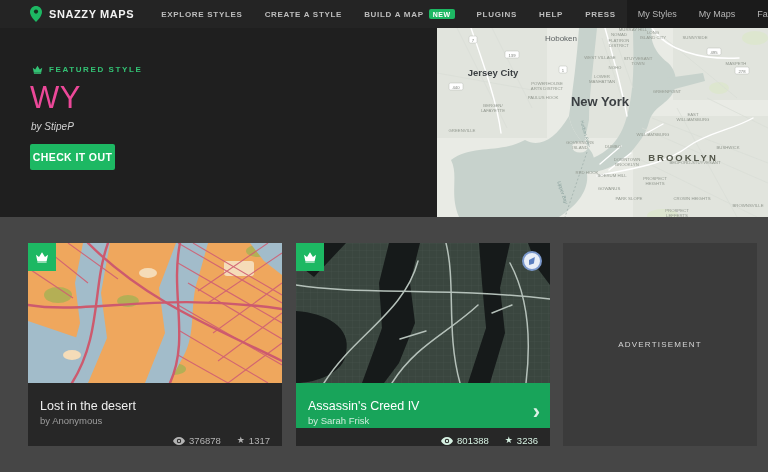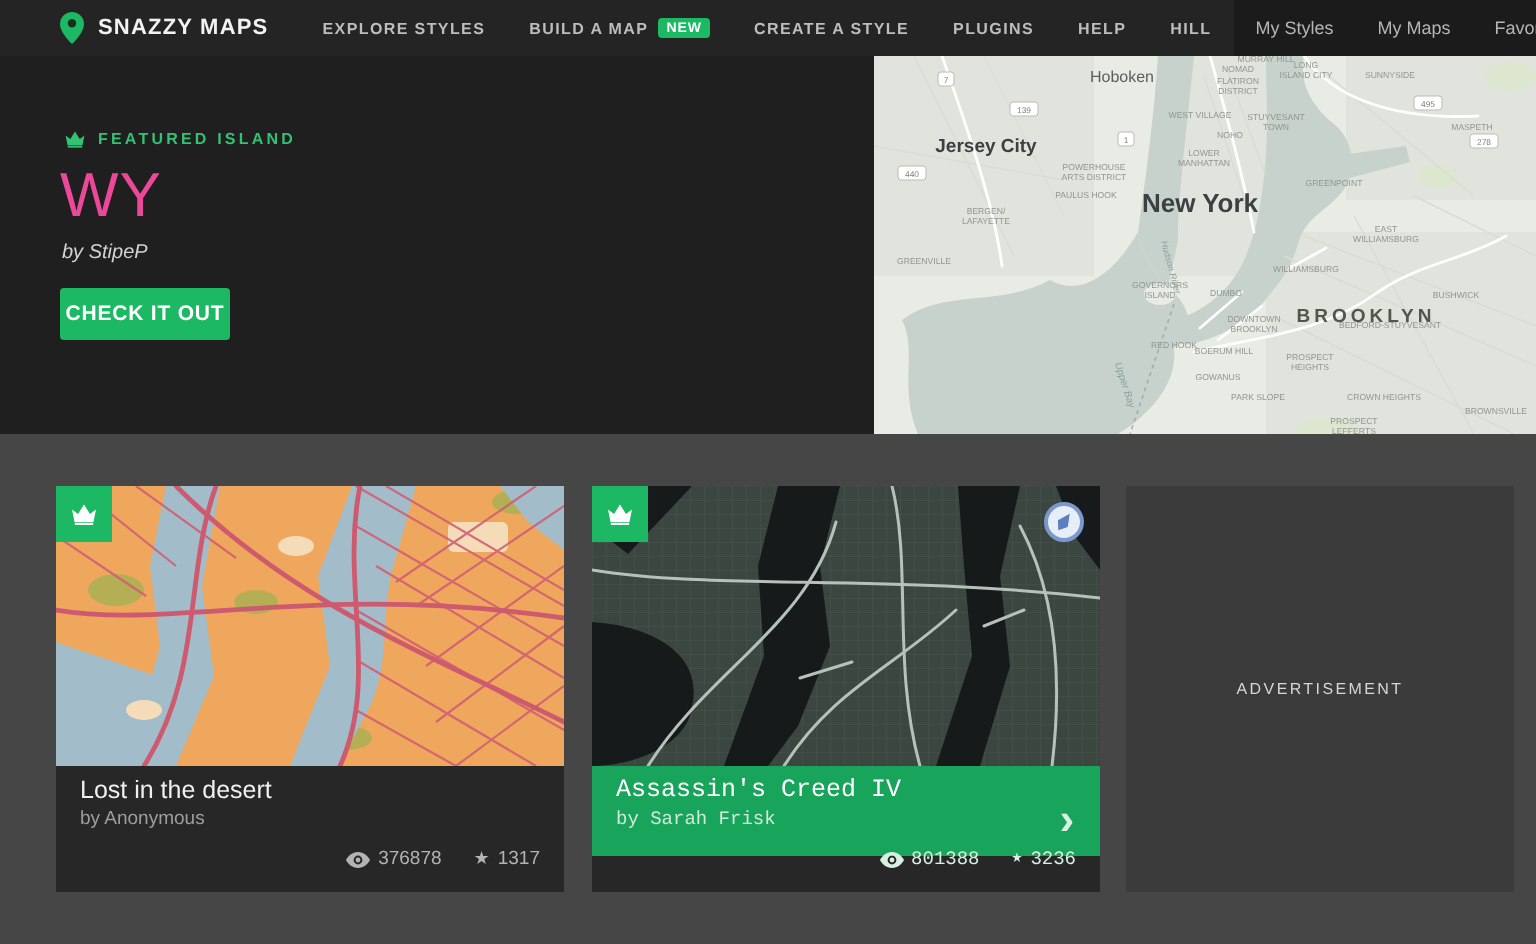--- a/index.html
+++ b/index.html
@@ -27,22 +27,22 @@
   .hero-title { position:absolute; top:52px; left:0; color:#ec4899; font-size:31px; font-weight:400; letter-spacing:.5px; }
   .hero-byline { position:absolute; top:93px; left:1px; color:#d2d2d2; font-size:10px; font-style:italic; }
   .cta-btn { position:absolute; top:116px; left:0; width:85px; height:26px; background:var(--accent); border:none; border-radius:2px; color:#fff; font-family:inherit; font-size:10.5px; font-weight:bold; letter-spacing:.4px; cursor:pointer; }
   .hero-map { position:absolute; top:0; right:0; width:331px; height:189px; overflow:hidden; cursor:grab; }
   
   .card { position:absolute; top:243px; width:254px; height:203px; background:#272727; cursor:pointer; }
   .card-1 { left:28px; }
   .card-2 { left:296px; }
   .thumb { position:relative; width:254px; height:140px; overflow:hidden; }
   .crown-badge { position:absolute; top:0; left:0; width:28px; height:28px; background:var(--accent); display:flex; align-items:center; justify-content:center; }
-  .card-info { position:relative; height:45px; padding:5px 12px 0; }
-  .card-2 .card-info { background:var(--cardAccent);font-family:Liberation Mono, monospace; }
+  .card-info { position:relative; height:45px; padding:16px 12px 0; }
+  .card-2 .card-info { background:var(--cardAccent); }
   .card-title { font-size:12.5px; color:#efefef; font-weight:400; }
   .card-2 .card-title { color:#ffffff; }
   .card-author { font-size:9.5px; color:#9d9d9d; margin-top:2px; }
   .card-2 .card-author { color:#cdecdb; }
   .card-stats { display:flex; align-items:center; gap:16px; margin-top:9px; font-size:9.5px; color:#b3b3b3;justify-content:flex-end; }
   .card-2 .card-stats { color:#d6f1e2; }
   .stat { display:flex; align-items:center; gap:4px; }
   .stat .star-glyph { font-size:9px; line-height:1; }
   .chevron { position:absolute; right:10px; top:18px; color:rgba(255,255,255,.85); font-size:22px; font-weight:bold; line-height:1; }
   
@@ -60,52 +60,52 @@
       <svg width="12" height="16" viewBox="0 0 12 16">
         <path d="M6 0C2.7 0 0 2.7 0 6c0 4.5 6 10 6 10s6-5.5 6-10C12 2.7 9.3 0 6 0z" fill="#1db863"></path>
         <circle cx="6" cy="5.6" r="2.1" fill="#17301f"></circle>
       </svg>
       <span class="brand-name">SNAZZY MAPS</span>
     </div>
     <a class="nav-item">
         <span>EXPLORE STYLES</span>
       </a>
     <a class="nav-item">
+        <span>CREATE A STYLE</span>
+      </a>
+    <a class="nav-item">
       <span>BUILD A MAP</span>
       <span class="badge-new">NEW</span>
     </a>
     <a class="nav-item">
-        <span>CREATE A STYLE</span>
-      </a>
-    <a class="nav-item">
         <span>PLUGINS</span>
       </a>
     <a class="nav-item">
         <span>HELP</span>
       </a>
     <a class="nav-item">
-        <span>HILL</span>
+        <span>PRESS</span>
       </a>
   </div>
   <div class="nav-right">
     <a>My Styles</a>
     <a>My Maps</a>
     <a>Favorites</a>
 
   </div>
 </header>
 
 <section class="hero">
   <div class="hero-content">
     <div class="eyebrow">
       <svg width="11" height="9" viewBox="0 0 14 11">
         <path d="M1 3.2l3 2.3L7 .8l3 4.7 3-2.3-1.3 6.4H2.3Z" fill="#33c274"></path>
         <rect x="2.4" y="10" width="9.2" height="1" fill="#33c274"></rect>
       </svg>
-      <span>FEATURED ISLAND</span>
+      <span>FEATURED STYLE</span>
     </div>
     <h1 class="hero-title">WY</h1>
     <div class="hero-byline">by StipeP</div>
     <button class="cta-btn">CHECK IT OUT</button>
   </div>
 
   <div class="hero-map">
     <svg id="hero-map-svg" width="331" height="189" viewBox="0 0 331 189">
       <rect width="331" height="189" fill="#e9ebe5"></rect>
 

